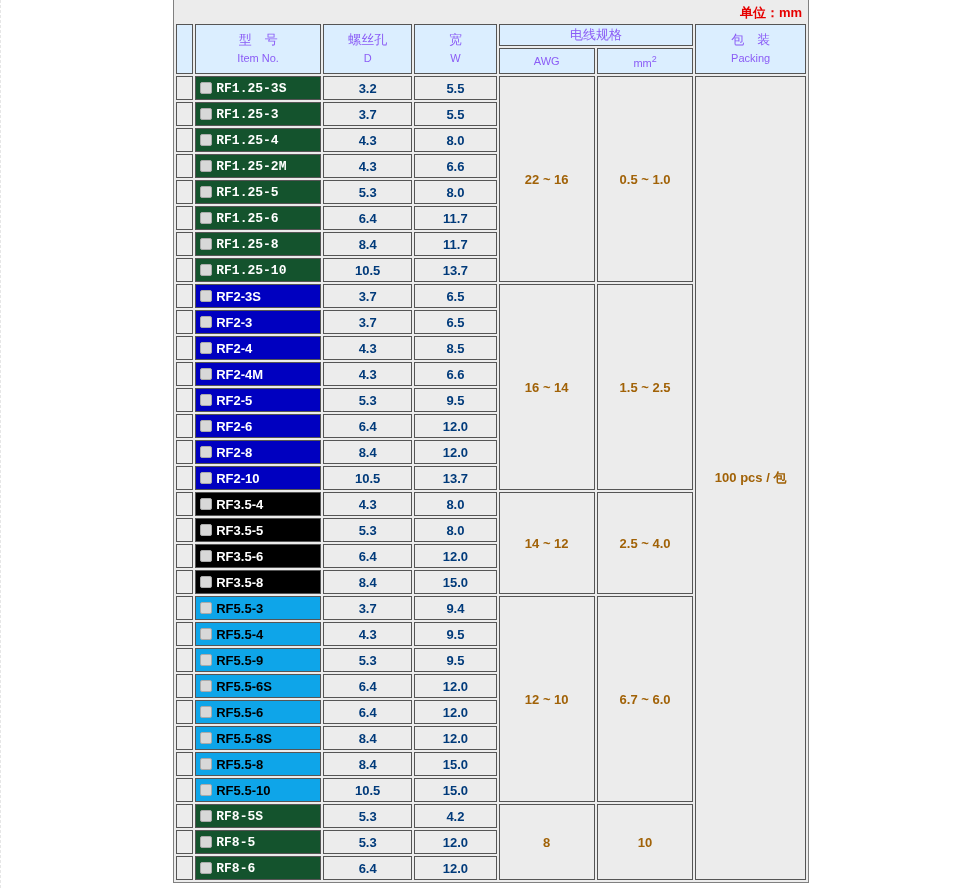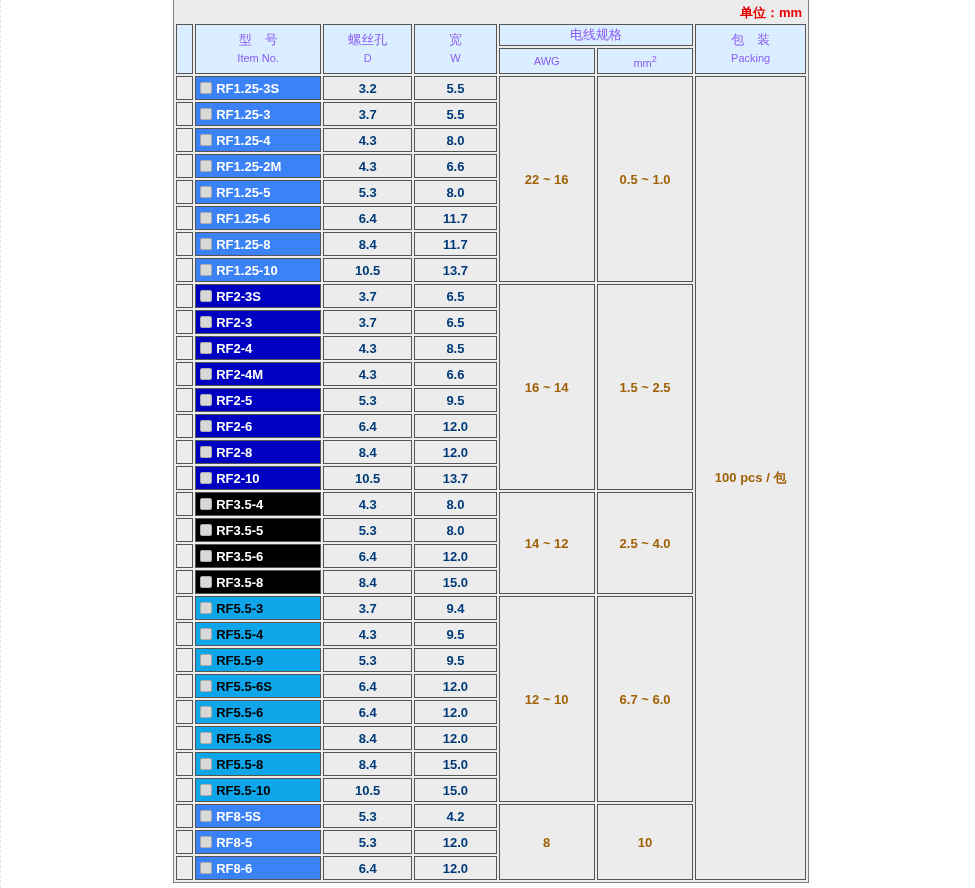--- a/index.html
+++ b/index.html
@@ -6,21 +6,21 @@
   body{width:975px;height:888px;position:relative;overflow:hidden;font-family:"Liberation Sans",sans-serif;}
   .leftline{position:absolute;left:0;top:0;width:2px;height:888px;border-left:1px dashed #e6e6e6;}
   table.spec{position:absolute;left:173px;top:-2px;border-collapse:separate;border-spacing:2px;background:#ececec;border:1px solid #808080;width:636px;table-layout:fixed;}
   table.spec td{border:1px solid #555;padding:0;text-align:center;vertical-align:middle;font-size:13px;}
   td.unit{border:none !important;text-align:right !important;color:#e60000;font-weight:bold;font-size:14px;height:21px;padding-right:4px !important;vertical-align:bottom !important;}
   td.hd{background:#dbeeff;color:#8b5cf6;font-size:14px;line-height:18px;}
   td.hd small{font-size:11px;}
   td.blank{background:#ececec;}
   td.hdblank{background:#dbeeff;}
   td.item{text-align:left !important;color:#fff;font-weight:bold;font-size:13px;height:22px;padding-left:4px !important;white-space:nowrap;}
-  td.item.red{background:#3b82f6;}
+  td.item.red{background:#14532d;font-family:Liberation Mono, monospace;}
   td.item.blue{background:#0000c0;}
   td.item.black{background:#000000;margin-top:24px;}
   td.item.yellow{background:#0ea5e9;color:#000;}
   td.val{background:#ececec;color:#003a7a;font-weight:bold;}
   td.span{background:#ececec;color:#a16207;font-weight:bold;}
   .cb{display:inline-block;width:10px;height:10px;background:#d8d8d8;border:1px solid #aaa;border-radius:2px;margin-right:4px;vertical-align:top;margin-top:1px;}
   sup{font-size:9px;}
 </style>
 </head>
 <body>

